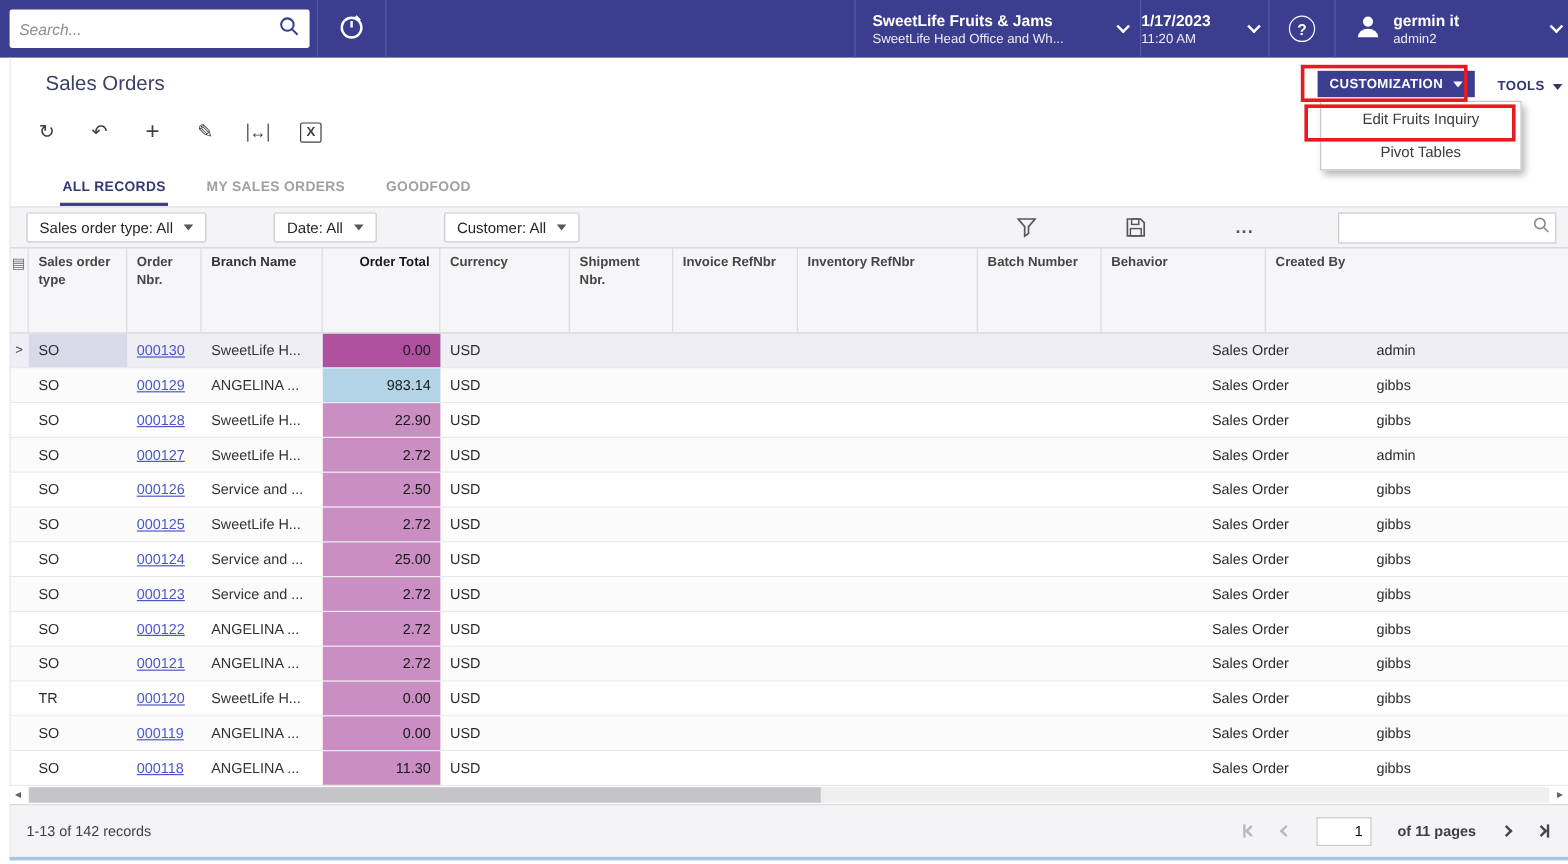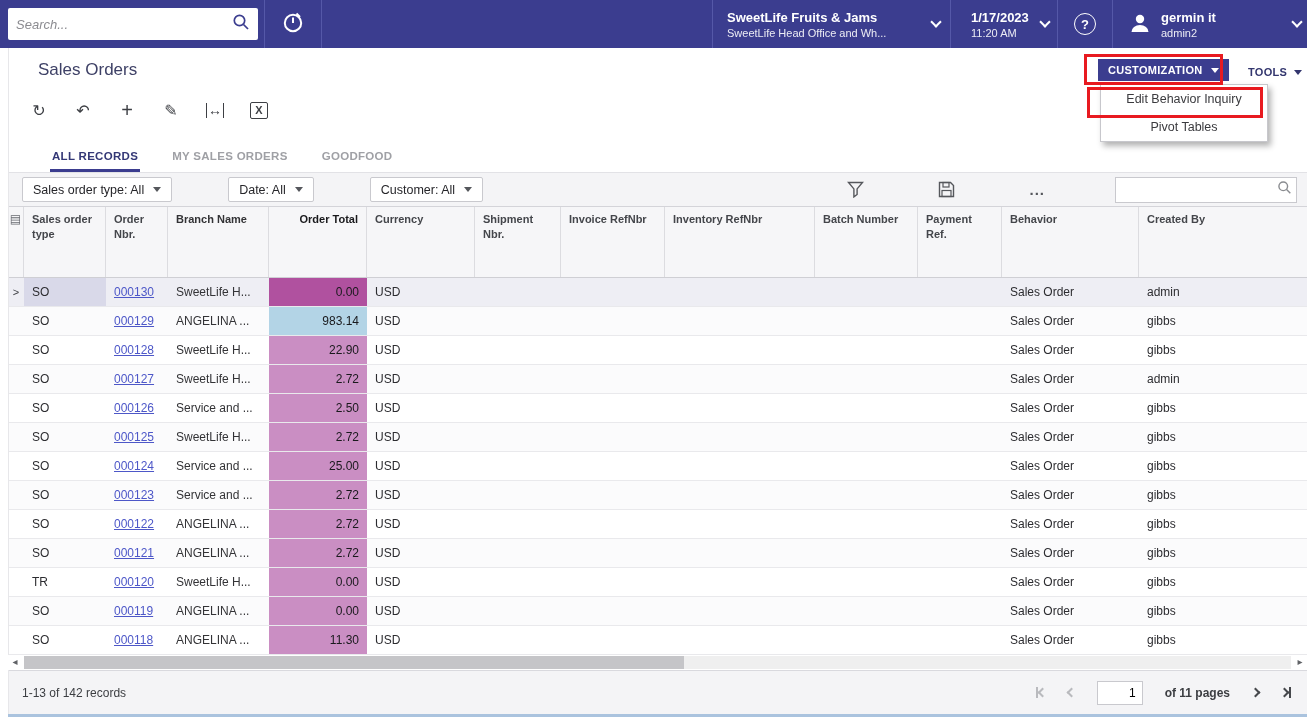--- a/index.html
+++ b/index.html
@@ -10,21 +10,21 @@
   .topbar { height:48px; background:var(--accent,#3b3d8f); display:flex; align-items:stretch; color:#fff; }
   .tb-seg { display:flex; align-items:center; }
   .tb-search-wrap { width:265px; border-right:1px solid #5558a8; display:flex; align-items:center; padding-left:8px; }
   .tb-searchbox { width:250px; height:32px; background:#fff; border-radius:2px; display:flex; align-items:center; padding:0 8px; }
   .tb-searchbox input { flex:1; border:none; outline:none; font-size:13px; font-style:italic; color:#333;
     font-family:"Liberation Sans", sans-serif; }
   .tb-searchbox input::placeholder { color:#8b8b90; font-style:italic; }
   .tb-clock { width:57px; border-right:1px solid #5558a8; display:flex; align-items:center; justify-content:center; }
   .tb-spacer { flex:1; }
   .tb-company { width:238px; border-left:1px solid #5558a8; padding:0 10px 0 14px; display:flex; align-items:center; }
-  .tb-date { width:107px; border-left:1px solid #5558a8; padding:0 8px 0 20px; display:flex; align-items:center; }
+  .tb-date { width:107px; border-left:1px solid #5558a8; padding:0 8px 0 0; display:flex; align-items:center; }
   .tb-help { width:55px; border-left:1px solid #5558a8; display:flex; align-items:center; justify-content:center; }
   .tb-user { width:195px; border-left:1px solid #5558a8; padding:0 6px 0 16px; display:flex; align-items:center; }
   .tb-2line { flex:1; min-width:0; }
   .tb-main { font-size:13px; font-weight:bold; white-space:nowrap; overflow:hidden; }
   .tb-sub { font-size:11px; opacity:.9; white-space:nowrap; overflow:hidden; margin-top:2px; }
   .chv { display:inline-block; width:8px; height:8px; border-left:2px solid currentColor; border-bottom:2px solid currentColor; }
   .chv-down { transform:rotate(-45deg); margin-left:8px; margin-top:-4px; }
   .chv-left { transform:rotate(45deg); }
   .chv-right { transform:rotate(225deg); }
   .help-circle { width:22px; height:22px; border:1.5px solid #fff; border-radius:50%;
@@ -186,21 +186,21 @@
       <span>CUSTOMIZATION</span>
       <span class="caret"></span>
     </button>
     <button class="btn-tools">
       <span>TOOLS</span>
       <span class="caret"></span>
     </button>
   </div>
 
   <div class="menu-popup">
-    <div class="menu-item">Edit Behavior Inquiry</div>
+    <div class="menu-item">Edit Fruits Inquiry</div>
     <div class="menu-item">Pivot Tables</div>
   </div>
   <div class="ann ann-custom"></div>
   <div class="ann ann-menu"></div>
 
   <div class="toolbar">
     <span class="tool">↻</span>
     <span class="tool">↶</span>
     <span class="tool" style="font-size:20px;font-weight:normal;">+</span>
     <span class="tool">✎</span>
@@ -256,21 +256,20 @@
     <div class="th c-marker">▤</div>
     <div class="th c-type">Sales order type</div>
     <div class="th c-order">Order Nbr.</div>
     <div class="th c-branch">Branch Name</div>
     <div class="th c-total">Order Total</div>
     <div class="th c-cur">Currency</div>
     <div class="th c-ship">Shipment Nbr.</div>
     <div class="th c-invr">Invoice RefNbr</div>
     <div class="th c-invn">Inventory RefNbr</div>
     <div class="th c-batch">Batch Number</div>
-    <div class="th c-pay">Payment Ref.</div>
     <div class="th c-beh">Behavior</div>
     <div class="th c-created" style="border-right:none;">Created By</div>
   </div>
 
   <div class="gbody">
     <div class="tr selected">
       <div class="td c-marker">
           <span>&gt;</span>
         </div>
       <div class="td c-type">SO</div>

